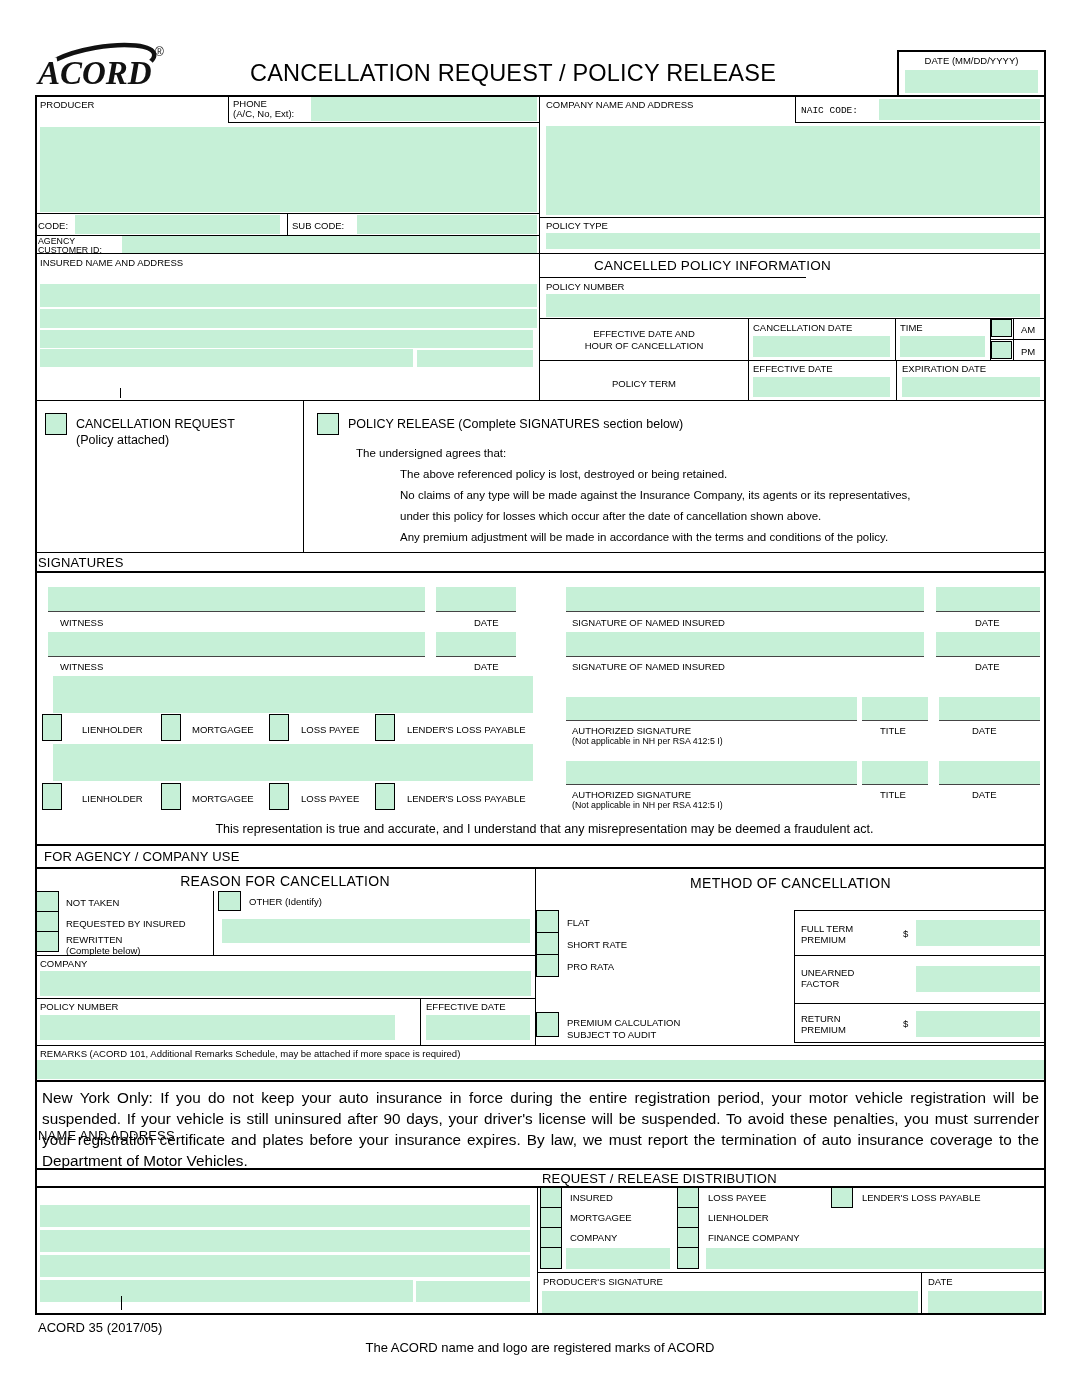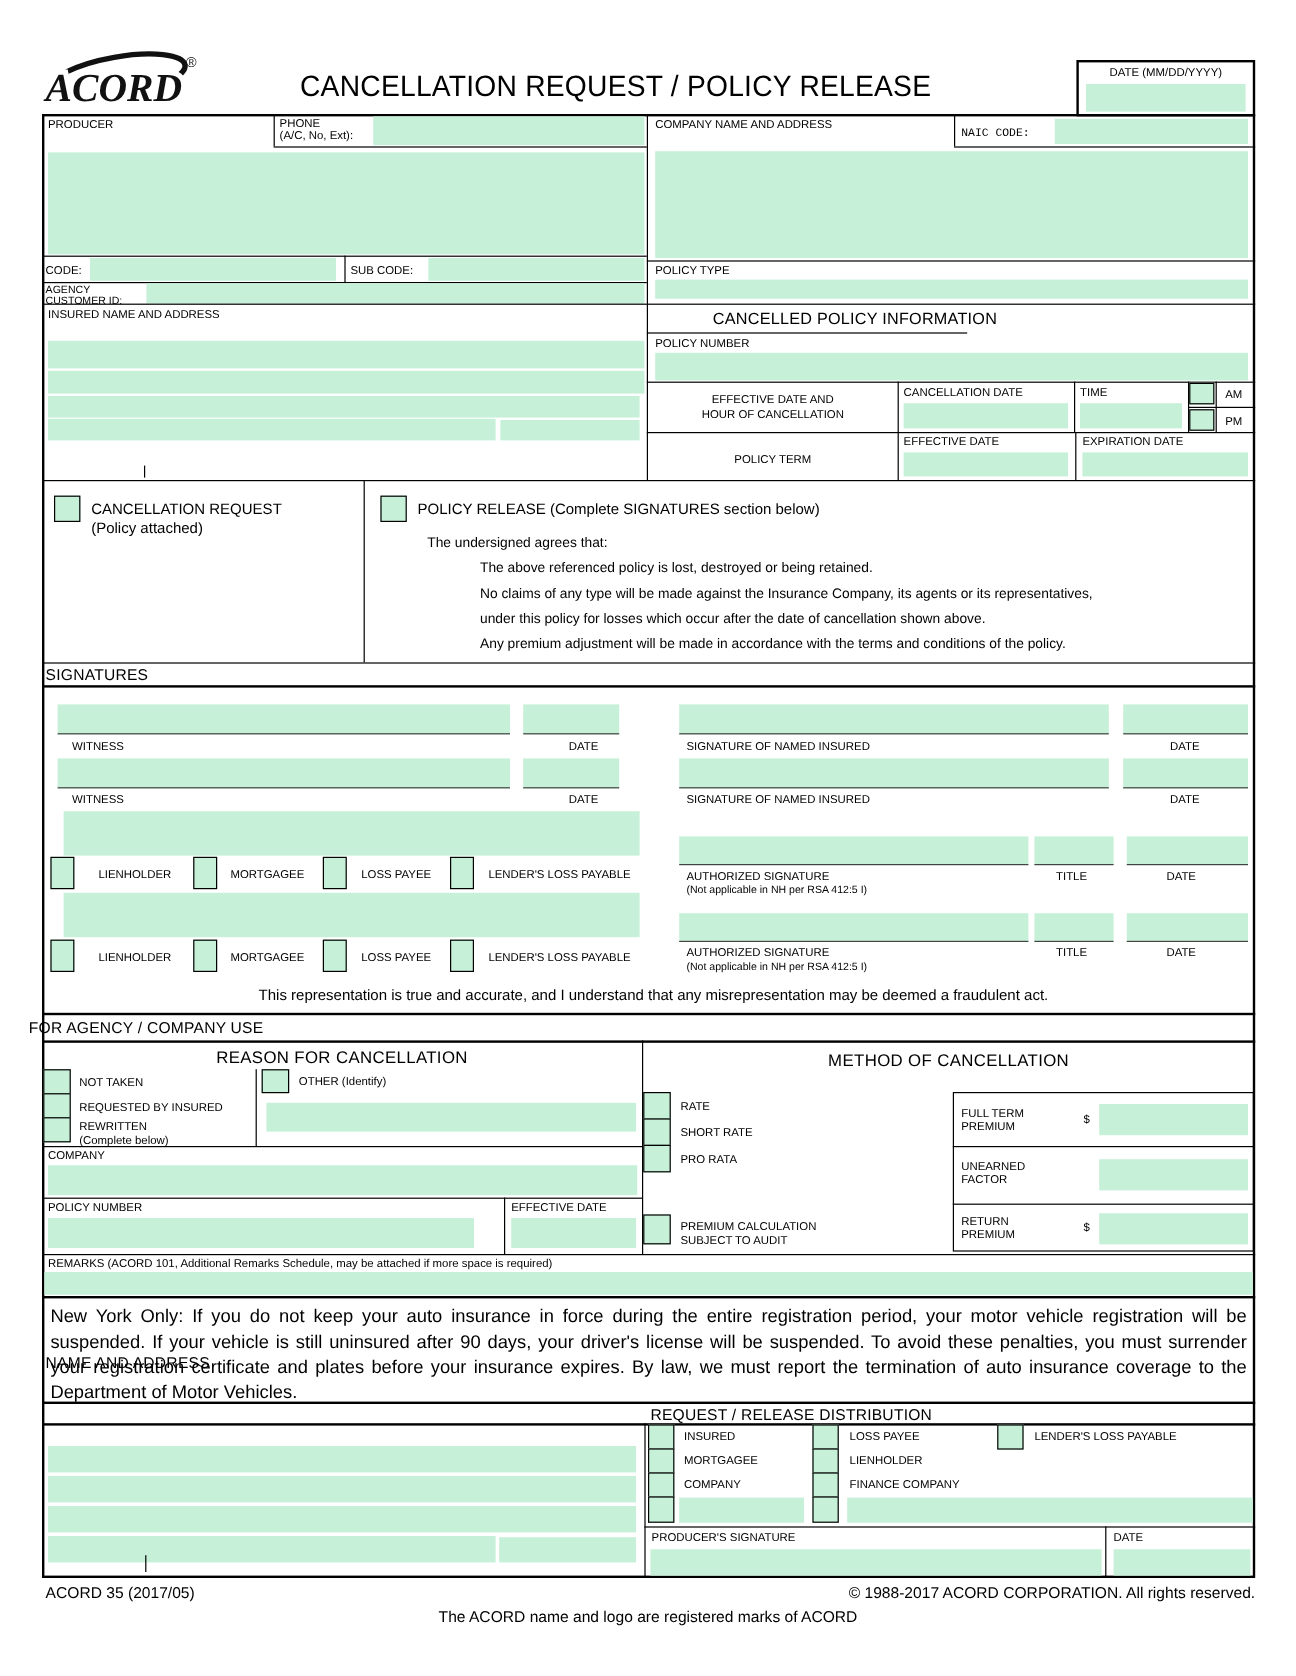--- a/index.html
+++ b/index.html
@@ -184,21 +184,21 @@
   <div class="fldl" style="left:862px;top:761px;width:66px;height:23px;"></div>
   <div class="fldl" style="left:939px;top:761px;width:101px;height:23px;"></div>
   <div class="lbl" style="left:572px;top:789px;">AUTHORIZED SIGNATURE</div>
   <div class="lbl9" style="left:572px;top:801px;">(Not applicable in NH per RSA 412:5 I)</div>
   <div class="lbl" style="left:880px;top:789px;">TITLE</div>
   <div class="lbl" style="left:972px;top:789px;">DATE</div>
 
   <div class="txt12 ctr" style="left:35px;top:822px;width:1019px;">This representation is true and accurate, and I understand that any misrepresentation may be deemed a fraudulent act.</div>
   <div class="hl2" style="left:35px;top:844px;width:1011px;"></div>
 
-  <div class="sec" style="left:24px;top:849px;">FOR AGENCY / COMPANY USE</div>
+  <div class="sec" style="left:44px;top:849px;">FOR AGENCY / COMPANY USE</div>
   <div class="hl2" style="left:35px;top:867px;width:1011px;"></div>
   <div class="vl" style="left:535px;top:867px;height:178px;"></div>
 
   <div class="bigsec" style="left:35px;top:873px;width:500px;">REASON FOR CANCELLATION</div>
   <div class="cb" style="left:36px;top:891px;width:23px;height:21px;"></div>
   <div class="cb" style="left:36px;top:911px;width:23px;height:21px;"></div>
   <div class="cb" style="left:36px;top:931px;width:23px;height:21px;"></div>
   <div class="lbl" style="left:66px;top:897px;">NOT TAKEN</div>
   <div class="lbl" style="left:66px;top:918px;">REQUESTED BY INSURED</div>
   <div class="lbl" style="left:66px;top:934px;">REWRITTEN</div>
@@ -214,21 +214,21 @@
   <div class="lbl" style="left:40px;top:1001px;">POLICY NUMBER</div>
   <div class="fld" style="left:40px;top:1015px;width:355px;height:25px;"></div>
   <div class="vl" style="left:420px;top:998px;height:47px;"></div>
   <div class="lbl" style="left:426px;top:1001px;">EFFECTIVE DATE</div>
   <div class="fld" style="left:426px;top:1015px;width:104px;height:25px;"></div>
 
   <div class="bigsec" style="left:535px;top:875px;width:511px;">METHOD OF CANCELLATION</div>
   <div class="cb" style="left:536px;top:910px;width:23px;height:23px;"></div>
   <div class="cb" style="left:536px;top:932px;width:23px;height:23px;"></div>
   <div class="cb" style="left:536px;top:954px;width:23px;height:23px;"></div>
-  <div class="lbl" style="left:567px;top:917px;">RATE</div>
+  <div class="lbl" style="left:567px;top:917px;">FLAT</div>
   <div class="lbl" style="left:567px;top:939px;">SHORT RATE</div>
   <div class="lbl" style="left:567px;top:961px;">PRO RATA</div>
   <div class="cb" style="left:536px;top:1012px;width:23px;height:25px;"></div>
   <div class="lbl" style="left:567px;top:1017px;">PREMIUM CALCULATION</div>
   <div class="lbl" style="left:567px;top:1029px;">SUBJECT TO AUDIT</div>
 
   <div class="abs" style="left:794px;top:910px;width:251px;height:133px;border:1px solid #000;box-sizing:border-box;"></div>
   <div class="hl" style="left:794px;top:955px;width:251px;"></div>
   <div class="hl" style="left:794px;top:1003px;width:251px;"></div>
   <div class="lbl" style="left:801px;top:923px;">FULL TERM</div>
@@ -286,16 +286,15 @@
   <div class="lbl" style="left:862px;top:1192px;">LENDER'S LOSS PAYABLE</div>
 
   <div class="hl" style="left:537px;top:1272px;width:509px;"></div>
   <div class="vl" style="left:921px;top:1272px;height:43px;"></div>
   <div class="lbl" style="left:543px;top:1276px;">PRODUCER'S SIGNATURE</div>
   <div class="lbl" style="left:928px;top:1276px;">DATE</div>
   <div class="fld" style="left:542px;top:1291px;width:376px;height:22px;"></div>
   <div class="fld" style="left:928px;top:1291px;width:114px;height:22px;"></div>
 
   <div class="foot" style="left:38px;top:1320px;">ACORD 35 (2017/05)</div>
-  <div class="foot" style="left:500px;top:1320px;width:546px;text-align:right;">© 1988-2017 ACORD CORPORATION.  All rights reserved.</div>
   <div class="foot ctr" style="left:0;top:1340px;width:1080px;">The ACORD name and logo are registered marks of ACORD</div>
 
 </div>
 
 </body></html>

